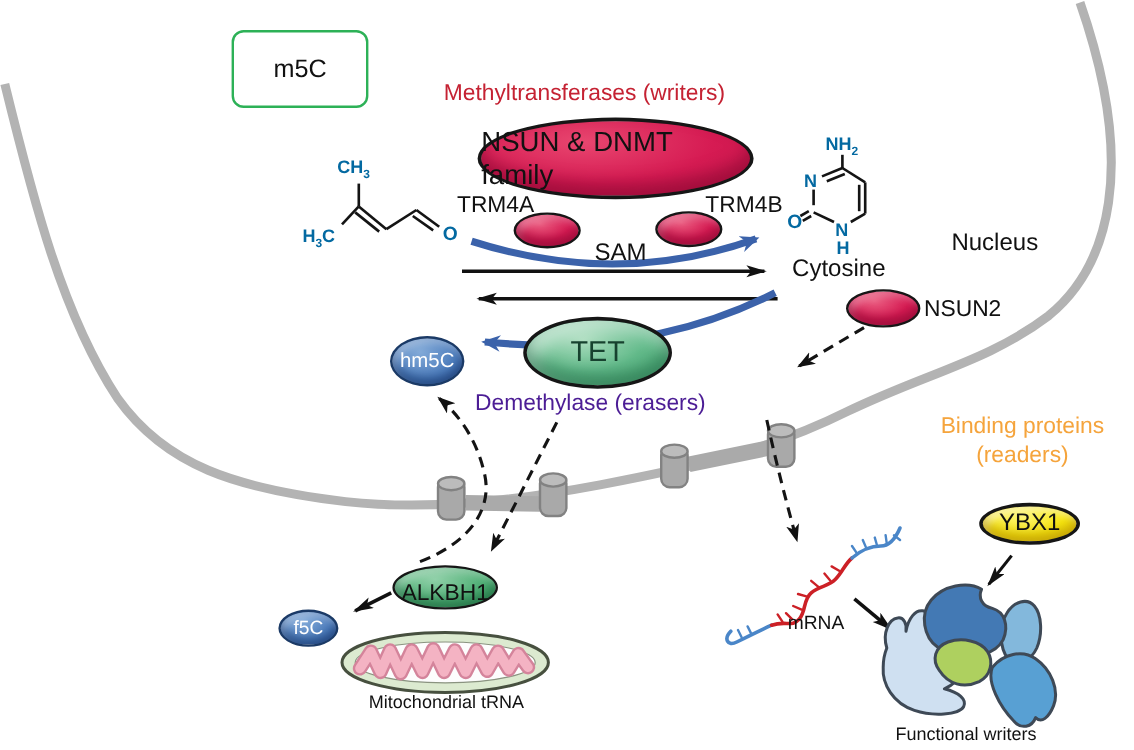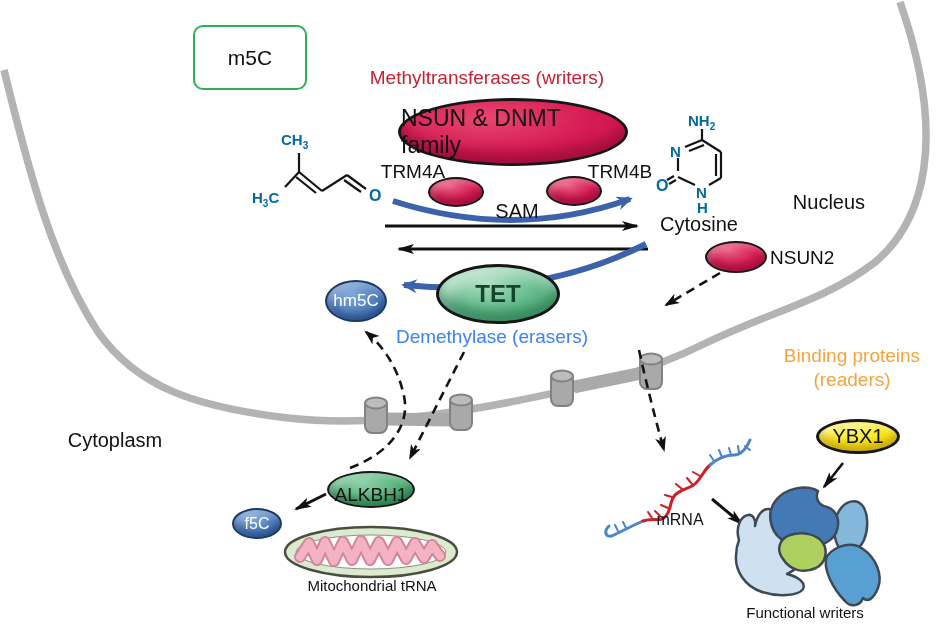--- a/index.html
+++ b/index.html
@@ -129,49 +129,48 @@
     <path fill="#4379b4" d="M 781 539 C 770 531, 766 512, 776 500 C 786 488, 806 484, 818 491 C 815 498, 818 505, 827 507 C 837 510, 841 521, 836 533 C 830 545, 810 550, 796 547 C 790 545, 785 543, 781 539 Z"></path>
     <path fill="#aed05f" d="M 783 559 C 776 550, 779 539, 790 535 C 802 531, 817 534, 823 543 C 828 551, 826 563, 816 568 C 803 574, 790 570, 783 559 Z"></path>
   </g>
 </svg>
 
 <div id="m5cbox">
   <span>m5C</span>
 </div>
 
 <div class="lbl" style="left:337px;top:67px;width:300px;font-size:19px;color:#c52233;">Methyltransferases (writers)</div>
-<div class="lbl" style="left:392px;top:326px;width:200px;font-size:19px;color:#3b82f6;">Demethylase (erasers)</div>
+<div class="lbl" style="left:392px;top:326px;width:200px;font-size:19px;color:#4c1d95;">Demethylase (erasers)</div>
 <div class="lbl" style="left:757px;top:344px;width:190px;font-size:19px;color:#f5a43c;line-height:23.5px;">
   <div>Binding proteins</div>
   <div>(readers)</div>
 </div>
 
 <div class="lbl" style="left:769px;top:191px;width:120px;font-size:20px;">Nucleus</div>
-<div class="lbl" style="left:45px;top:429px;width:140px;font-size:20px;">Cytoplasm</div>
 
 <div class="lbl" style="left:487px;top:200px;width:60px;font-size:20px;">SAM</div>
 <div class="lbl" style="left:649px;top:213px;width:100px;font-size:20px;">Cytosine</div>
 <div class="lbl" style="left:363px;top:161px;width:100px;font-size:19px;">TRM4A</div>
 <div class="lbl" style="left:570px;top:161px;width:100px;font-size:19px;">TRM4B</div>
 <div class="lbl" style="left:770px;top:247px;width:90px;font-size:19px;text-align:left;">NSUN2</div>
 <div class="lbl" style="left:650px;top:511px;width:60px;font-size:16px;">mRNA</div>
 <div class="lbl" style="left:292px;top:577px;width:160px;font-size:15px;">Mitochondrial tRNA</div>
 <div class="lbl" style="left:715px;top:604px;width:180px;font-size:15px;">Functional writers</div>
 
 <div class="ell crimson" style="left:398px;top:98px;width:230px;height:68px;font-size:23px;justify-content:center;">
   <span>NSUN &amp; DNMT family</span>
 </div>
 <div class="ell crimson-sm" style="left:428px;top:177px;width:56px;height:30px;"></div>
 <div class="ell crimson-sm" style="left:546px;top:176px;width:56px;height:30px;"></div>
 <div class="ell crimson-sm" style="left:705px;top:241px;width:62px;height:32px;"></div>
 
 <div class="ell blueoval" style="left:325px;top:280px;width:62px;height:42px;font-size:17px;">
   <span>hm5C</span>
 </div>
-<div class="ell greenbig" style="left:436px;top:264px;width:124px;height:60px;font-size:24px;color:#17422f;font-weight:bold;">
+<div class="ell greenbig" style="left:436px;top:264px;width:124px;height:60px;font-size:24px;color:#17422f;">
   <span>TET</span>
 </div>
 <div class="ell yellow" style="left:816px;top:419px;width:84px;height:35px;font-size:20px;">
   <span>YBX1</span>
 </div>
 <div class="ell greensm" style="left:327px;top:471px;width:88px;height:37px;font-size:19px;">
   <span>ALKBH1</span>
 </div>
 <div class="ell blueoval" style="left:232px;top:508px;width:50px;height:31px;font-size:16px;">
   <span>f5C</span>

